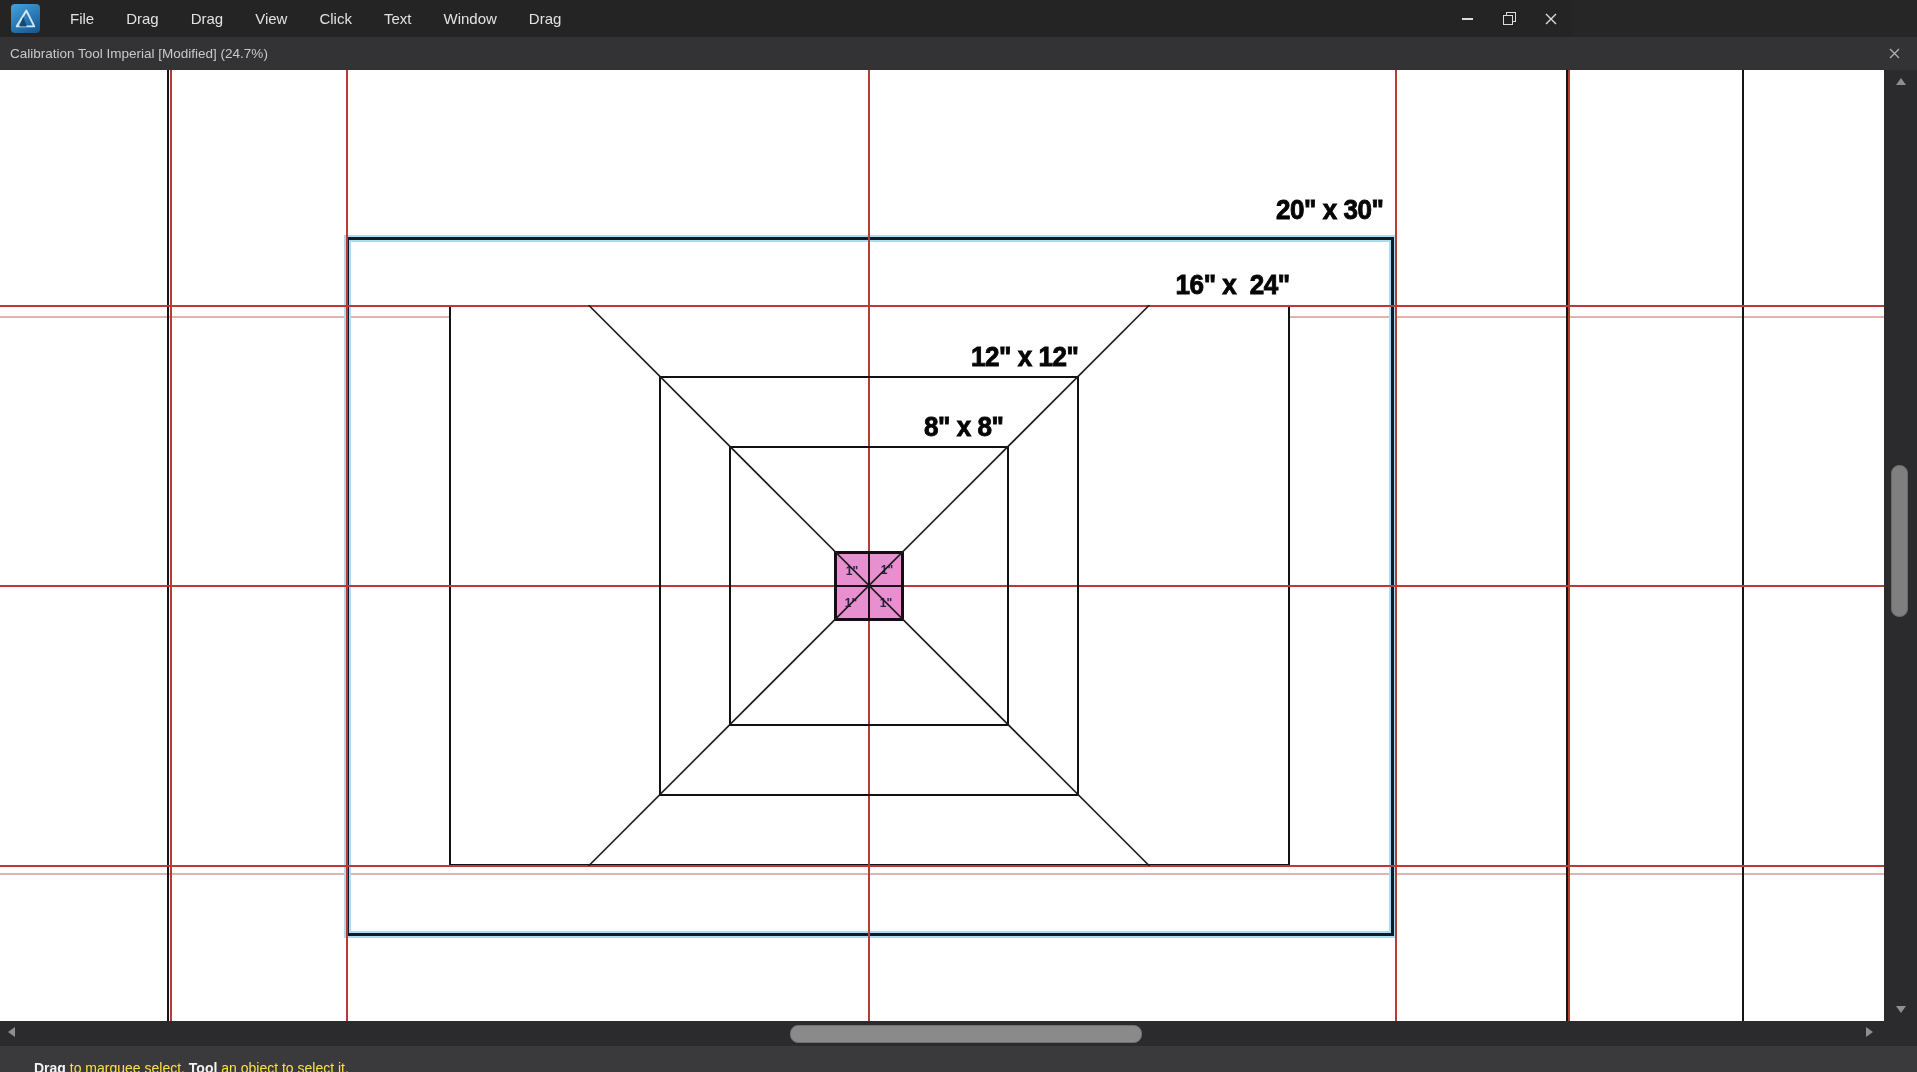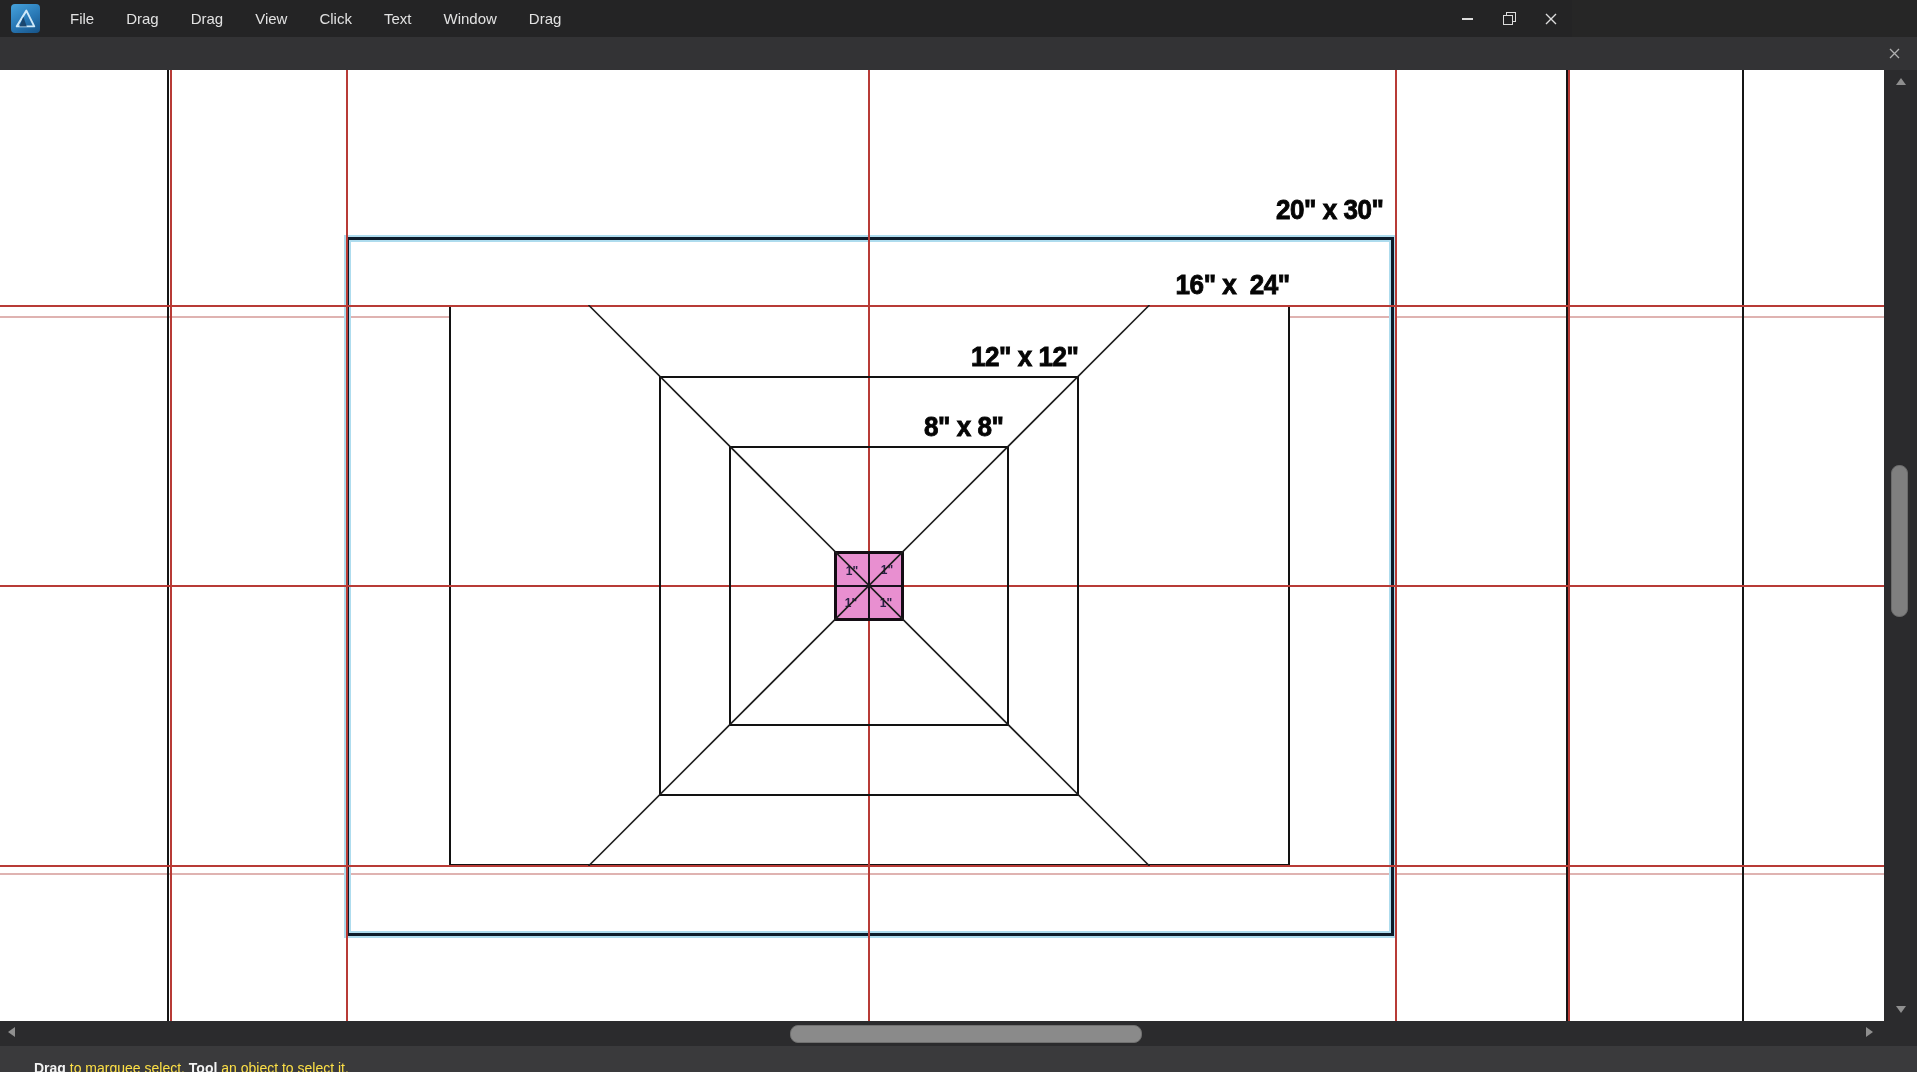--- a/index.html
+++ b/index.html
@@ -88,20 +88,21 @@
       </div>
       <div class="win-btn">
         <svg width="12" height="12" viewBox="0 0 12 12">
           <path d="M1 1 L11 11 M11 1 L1 11" stroke="#dcdcdc" stroke-width="1.4"></path>
         </svg>
       </div>
     </div>
   </div>
 
   <div class="tabbar">
+    <span class="tab-title">Calibration Tool Imperial [Modified] (24.7%)</span>
     <span class="tab-close">
       <svg width="11" height="11" viewBox="0 0 11 11">
         <path d="M1 1 L10 10 M10 1 L1 10" stroke="#b0b0b0" stroke-width="1.3"></path>
       </svg>
     </span>
   </div>
 
   <div class="canvas">
 
     <div class="hline faint" style="top:246px;"></div>

